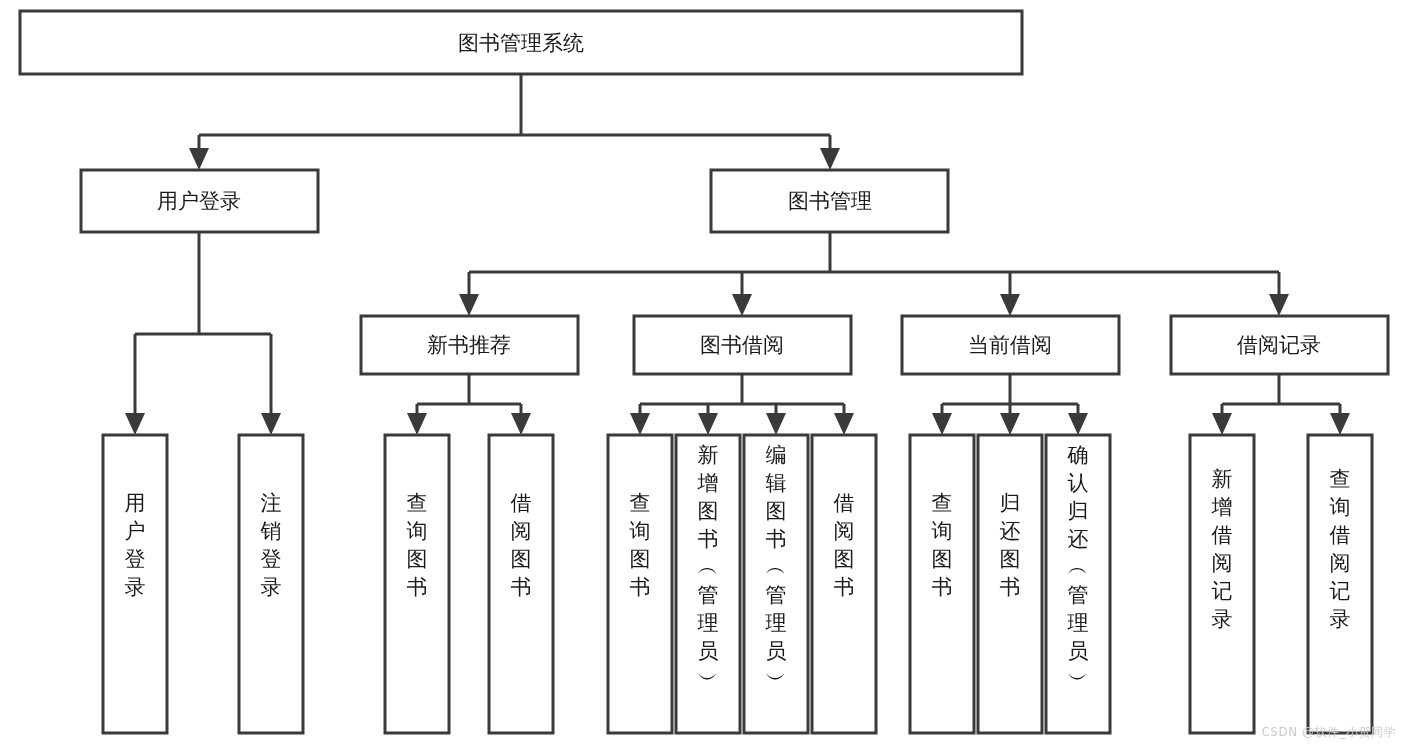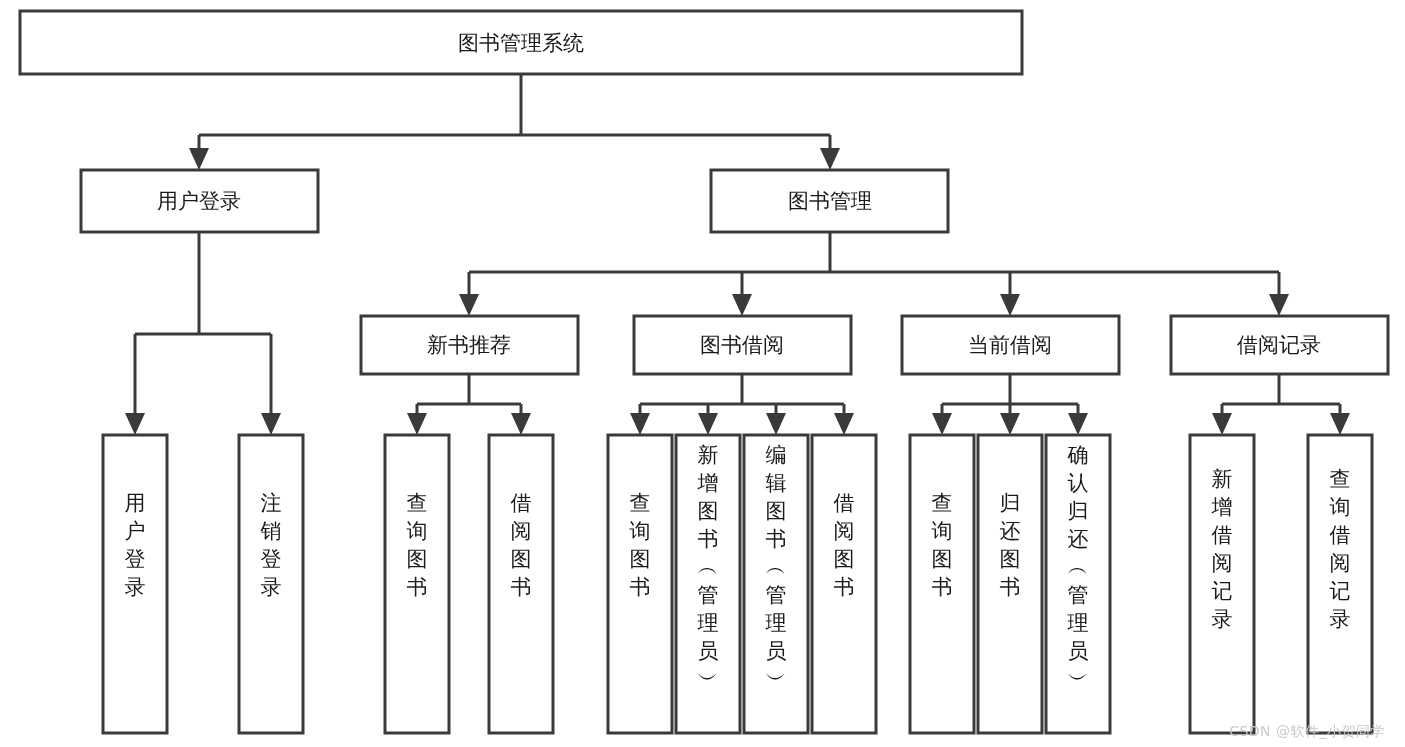--- a/index.html
+++ b/index.html
@@ -48,24 +48,24 @@
     stroke: #3a3a3a;
     stroke-width: 3;
     fill: none;
   }
   .arrow-head {
     fill: #3a3a3a;
     stroke: none;
   }
   .watermark {
     position: absolute;
-    right: 20px;
+    right: 9px;
     bottom: 6px;
     font-family: "DejaVu Sans", "Liberation Sans", sans-serif;
-    font-size: 14px;
+    font-size: 12px;
     color: #c9c9c9;
     letter-spacing: 0.5px;
     white-space: nowrap;
     pointer-events: none;
   }
 </style>
 </head>
 <body>
 
 <div id="diagram-root">

